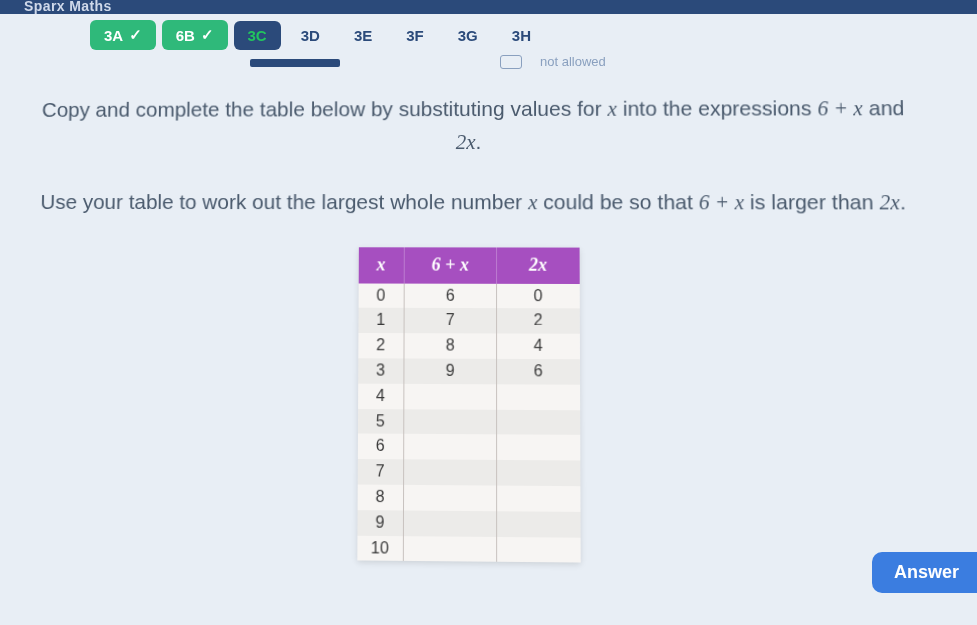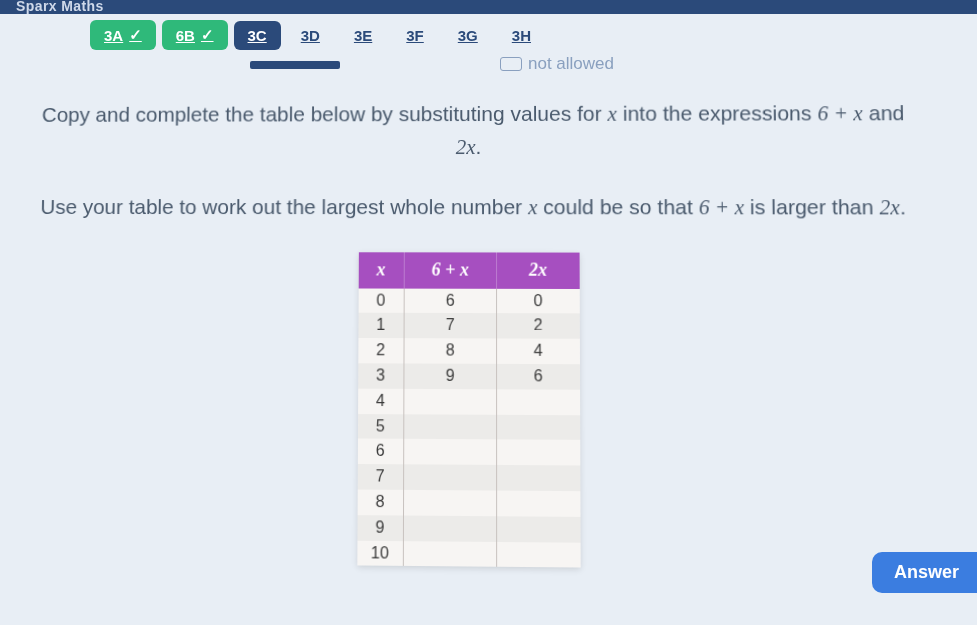--- a/index.html
+++ b/index.html
@@ -10,21 +10,21 @@
     height: 625px;
     overflow: hidden;
     position: relative;
     color: #3a4a5c;
   }
   .top-bar {
     background: #2b4a7a;
     height: 14px;
     display: flex;
     align-items: flex-end;
-    padding: 0 16px;
+    padding: 0 24px;
   }
   .brand {
     color: #cfd9ea;
     font-weight: 700;
     font-size: 14px;
     letter-spacing: .4px;
   }
   .tabs-row {
     display: flex;
     gap: 6px;
@@ -35,51 +35,50 @@
     padding: 6px 14px;
     border-radius: 6px;
     font-weight: 700;
     font-size: 15px;
     display: inline-flex;
     align-items: center;
     gap: 6px;
     cursor: pointer;
     color: #2b4a7a;
     background: transparent;
-    text-decoration: underline;
   }
   .tab.done {
     background: #2fb97a;
     color: #fff;
   }
   .tab.current {
     background: #2b4a7a;
-    color: #ffffff;
+    color: #22c55e;
   }
   .tab.summary {
     color: #5882c2;
     font-weight: 700;
   }
   .check {
     display:inline-block;
   }
   .underline-box {
     position: relative;
     margin: 2px 0 0 250px;
     width: 90px;
     height: 8px;
     background: #2b4a7a;
     border-radius: 2px;
   }
   .hint {
     color: #8aa0bf;
-    font-size: 17px;
+    font-size: 13px;
     display: inline-flex;
     align-items: center;
-    gap: 6px;
+    gap: 18px;
     margin-left: 160px;
   }
   .hint-icon {
     width: 22px;
     height: 14px;
     border: 1.5px solid #8aa0bf;
     border-radius: 3px;
     position: relative;
   }
   .content {

